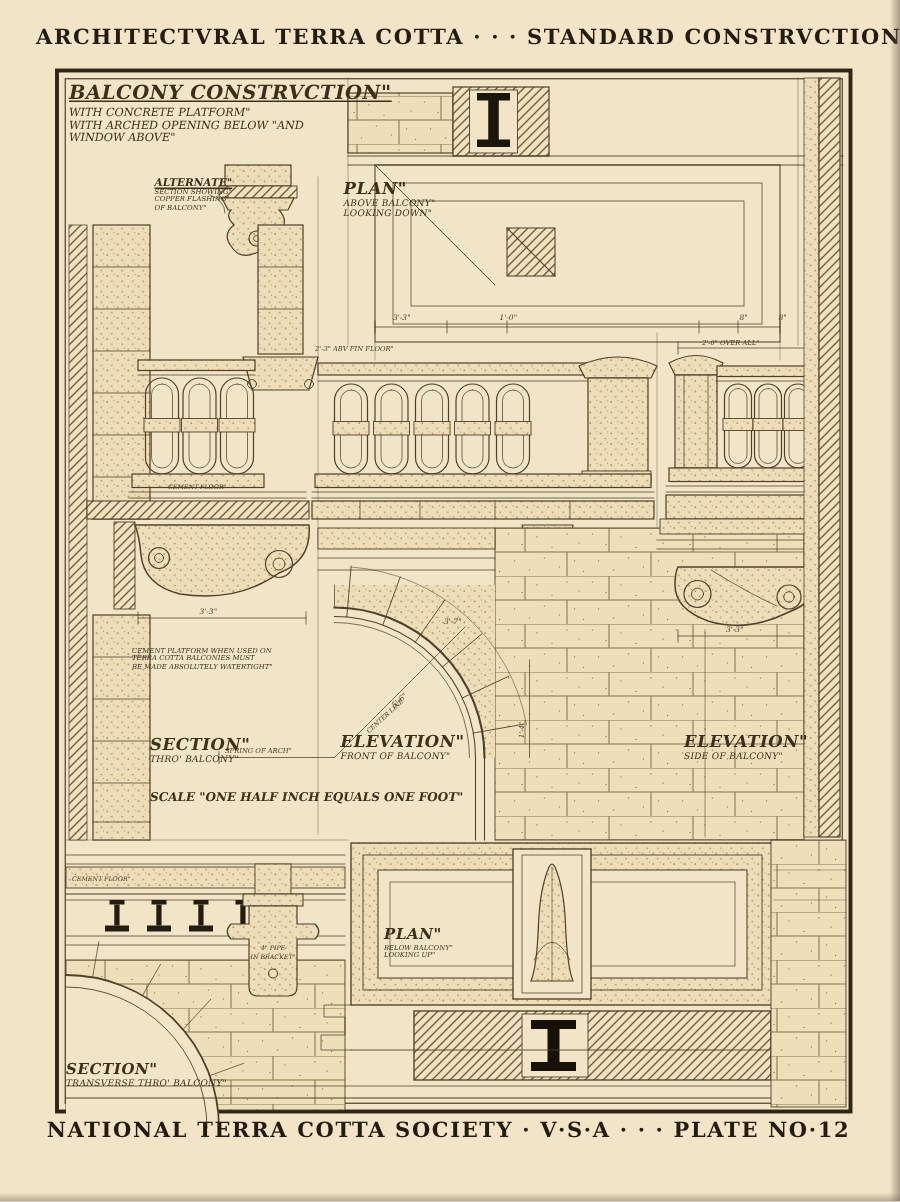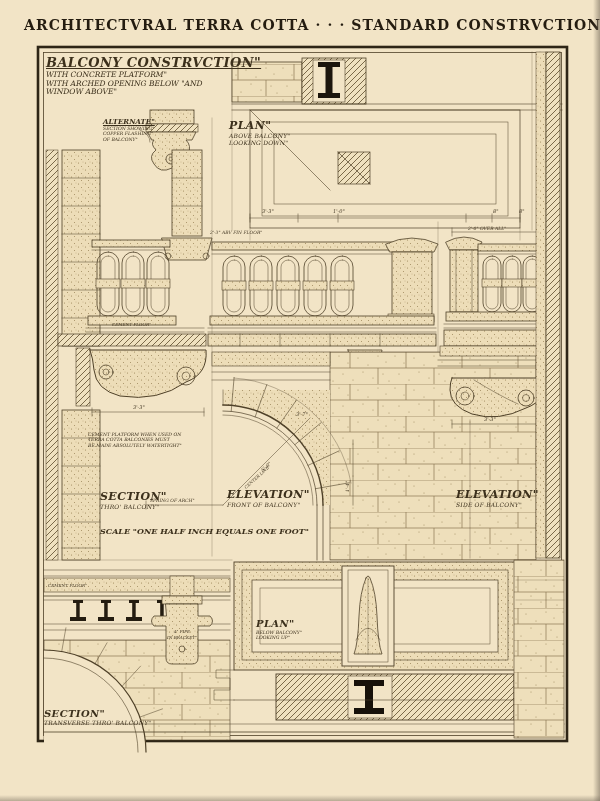--- a/index.html
+++ b/index.html
@@ -343,16 +343,17 @@
     <span class="t" style="font-size:10px;">PLAN"</span>
     <span class="tiny">BELOW BALCONY"</span>
     <span class="tiny">LOOKING UP"</span>
   </div>
 
   <div class="lbl" style="left:44px;top:708px;">
     <span class="t" style="font-size:10px;">SECTION"</span>
     <span class="s">TRANSVERSE THRO' BALCONY"</span>
   </div>
 
+  <div class="band ftr">NATIONAL TERRA COTTA SOCIETY · V·S·A · · · PLATE NO·12</div>
 
   <div class="scan-edge-r"></div>
   <div class="scan-edge-b"></div>
 </div>
 
 </body></html>

